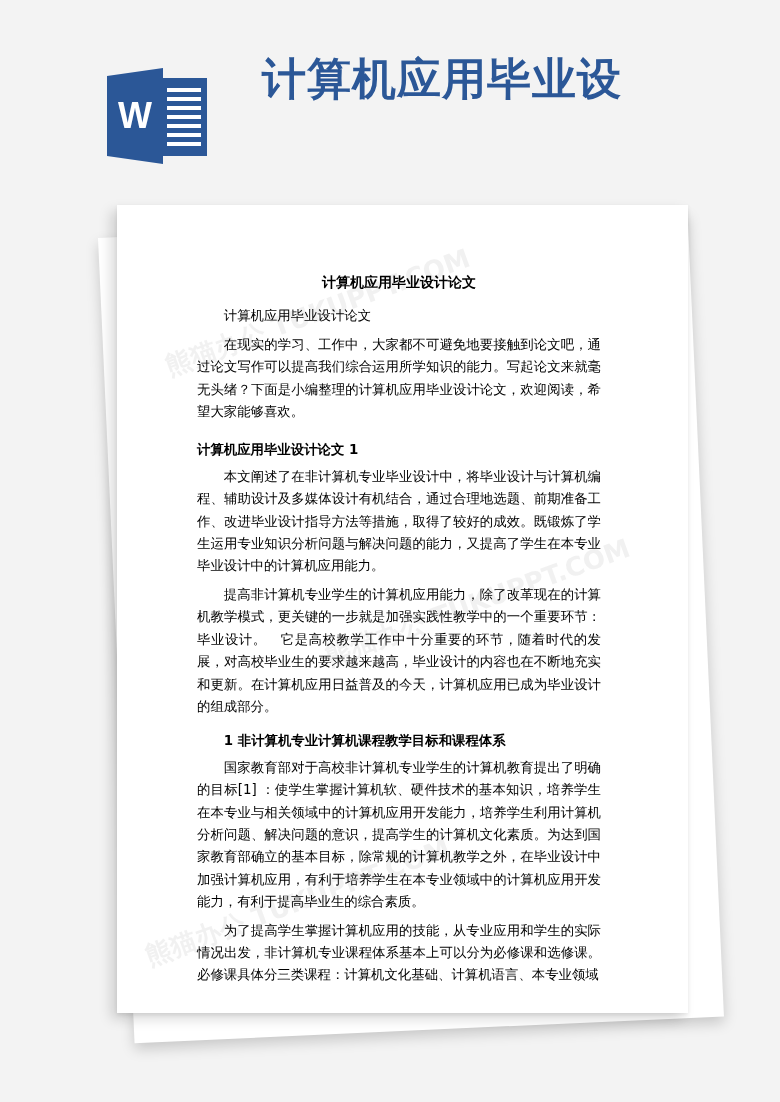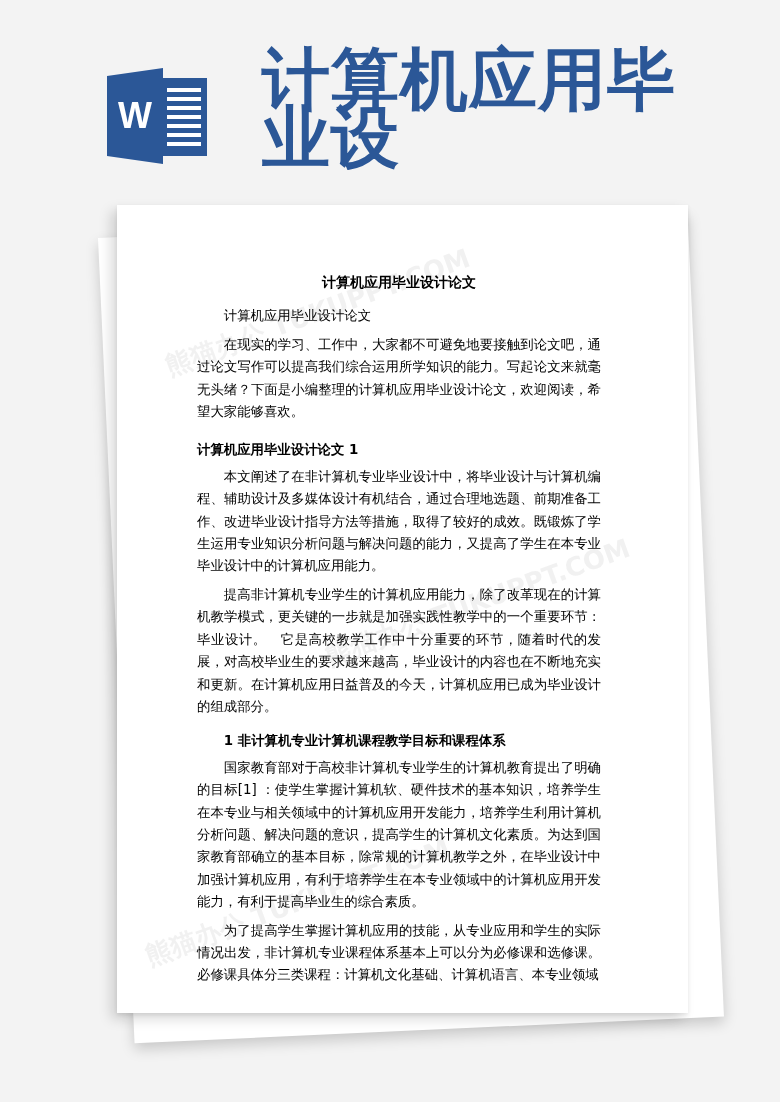--- a/index.html
+++ b/index.html
@@ -1,18 +1,18 @@
 <!DOCTYPE html>
 <html><head>
 <meta charset="utf-8">
 <style>
   html,body{margin:0;padding:0;}
   body{width:780px;height:1102px;background:#f3f3f3;position:relative;overflow:hidden;font-family:"DejaVu Sans","Liberation Sans",sans-serif;}
   .logo{position:absolute;left:107px;top:68px;width:100px;height:96px;}
-  .banner-title{position:absolute;left:262px;top:50px;width:470px;font-family:"DejaVu Serif","Liberation Serif",serif;font-weight:bold;color:#2b5797;font-size:68px;line-height:58px;letter-spacing:1px;}
+  .banner-title{position:absolute;left:262px;top:50px;width:470px;font-family:"DejaVu Serif","Liberation Serif",serif;font-weight:bold;color:#2b5797;font-size:44px;line-height:58px;letter-spacing:1px;}
   .sheet-back{position:absolute;left:98px;top:238px;width:590px;height:806px;background:#fff;transform:rotate(-2.6deg);transform-origin:left top;box-shadow:0 6px 14px rgba(0,0,0,0.18);}
   .page{position:absolute;left:117px;top:205px;width:571px;height:808px;background:#fff;box-shadow:-6px 6px 12px rgba(0,0,0,0.15),0 2px 4px rgba(0,0,0,0.08);}
   .doc{position:absolute;left:80px;top:66px;width:404px;color:#000000;font-size:13.4px;line-height:22.4px;}
   .doc-title{text-align:center;font-weight:bold;font-size:14px;margin-bottom:12px;}
   .p{text-indent:2em;margin:0 0 6px 0;text-align:justify;}
   .p.tight{margin-bottom:16px;}
   .h{font-weight:bold;margin:12px 0 4px 0;}
   .h.indent{text-indent:2em;}
   .wm{position:absolute;color:rgba(200,200,200,0.25);font-size:26px;font-weight:bold;transform:rotate(-20deg);white-space:nowrap;pointer-events:none;}
 </style>

